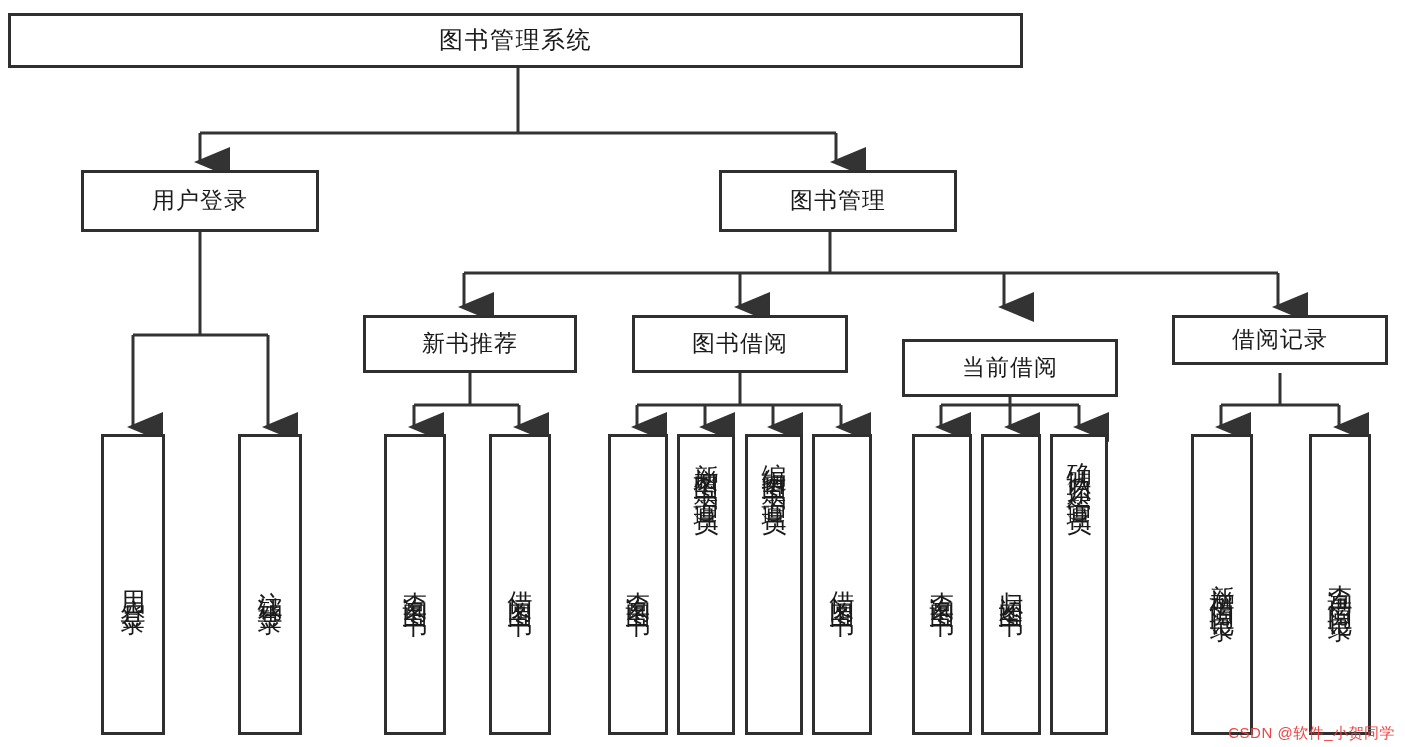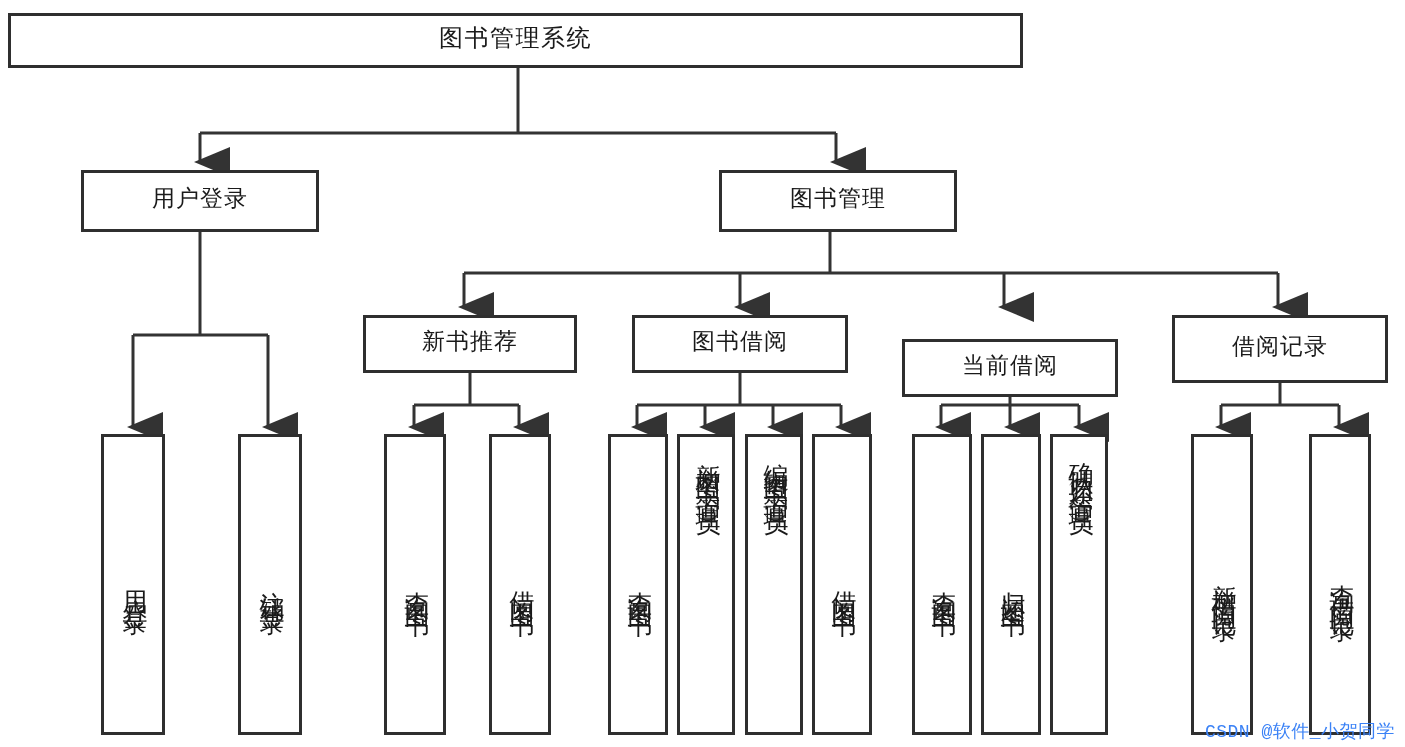--- a/index.html
+++ b/index.html
@@ -5,21 +5,21 @@
   html, body {
     margin: 0;
     padding: 0;
     background: #ffffff;
   }
   #canvas {
     position: relative;
     width: 1405px;
     height: 747px;
     background: #ffffff;
-    font-family: Liberation Mono, monospace;
+    font-family: Liberation Sans, sans-serif;
     overflow: hidden;
   }
   #edges {
     position: absolute;
     left: 0;
     top: 0;
     width: 1405px;
     height: 747px;
     pointer-events: none;
   }
@@ -62,22 +62,22 @@
     letter-spacing: 7px;
     line-height: 1;
   }
   .node.v.topalign {
     align-items: flex-start;
   }
   .watermark {
     position: absolute;
     right: 10px;
     bottom: 4px;
-    font-size: 18px;
-    color: #3b82f6;
+    font-size: 15px;
+    color: #ef4444;
     letter-spacing: 0.5px;
     z-index: 5;
     white-space: nowrap;
     margin-top: 47px;
   }
 </style>
 </head>
 <body>
 
 <div id="canvas">
@@ -146,21 +146,21 @@
 
   <div class="node h" style="left:632px; top:315px; width:216px; height:58px;">
     <span class="label">图书借阅</span>
   </div>
   <div class="node h" style="left:363px; top:315px; width:214px; height:58px;">
     <span class="label">新书推荐</span>
   </div>
   <div class="node h" style="left:902px; top:315px; width:216px; height:58px;margin-top:24px;">
     <span class="label">当前借阅</span>
   </div>
-  <div class="node h" style="left:1172px; top:315px; width:216px; height:68px;">
+  <div class="node h" style="left:1172px; top:315px; width:216px; height:50px;">
     <span class="label">借阅记录</span>
   </div>
 
   <div class="node v" style="left:101px; top:434px; width:64px; height:301px;">
     <span class="label">用户登录</span>
   </div>
   <div class="node v" style="left:238px; top:434px; width:64px; height:301px;">
     <span class="label">注销登录</span>
   </div>
 

